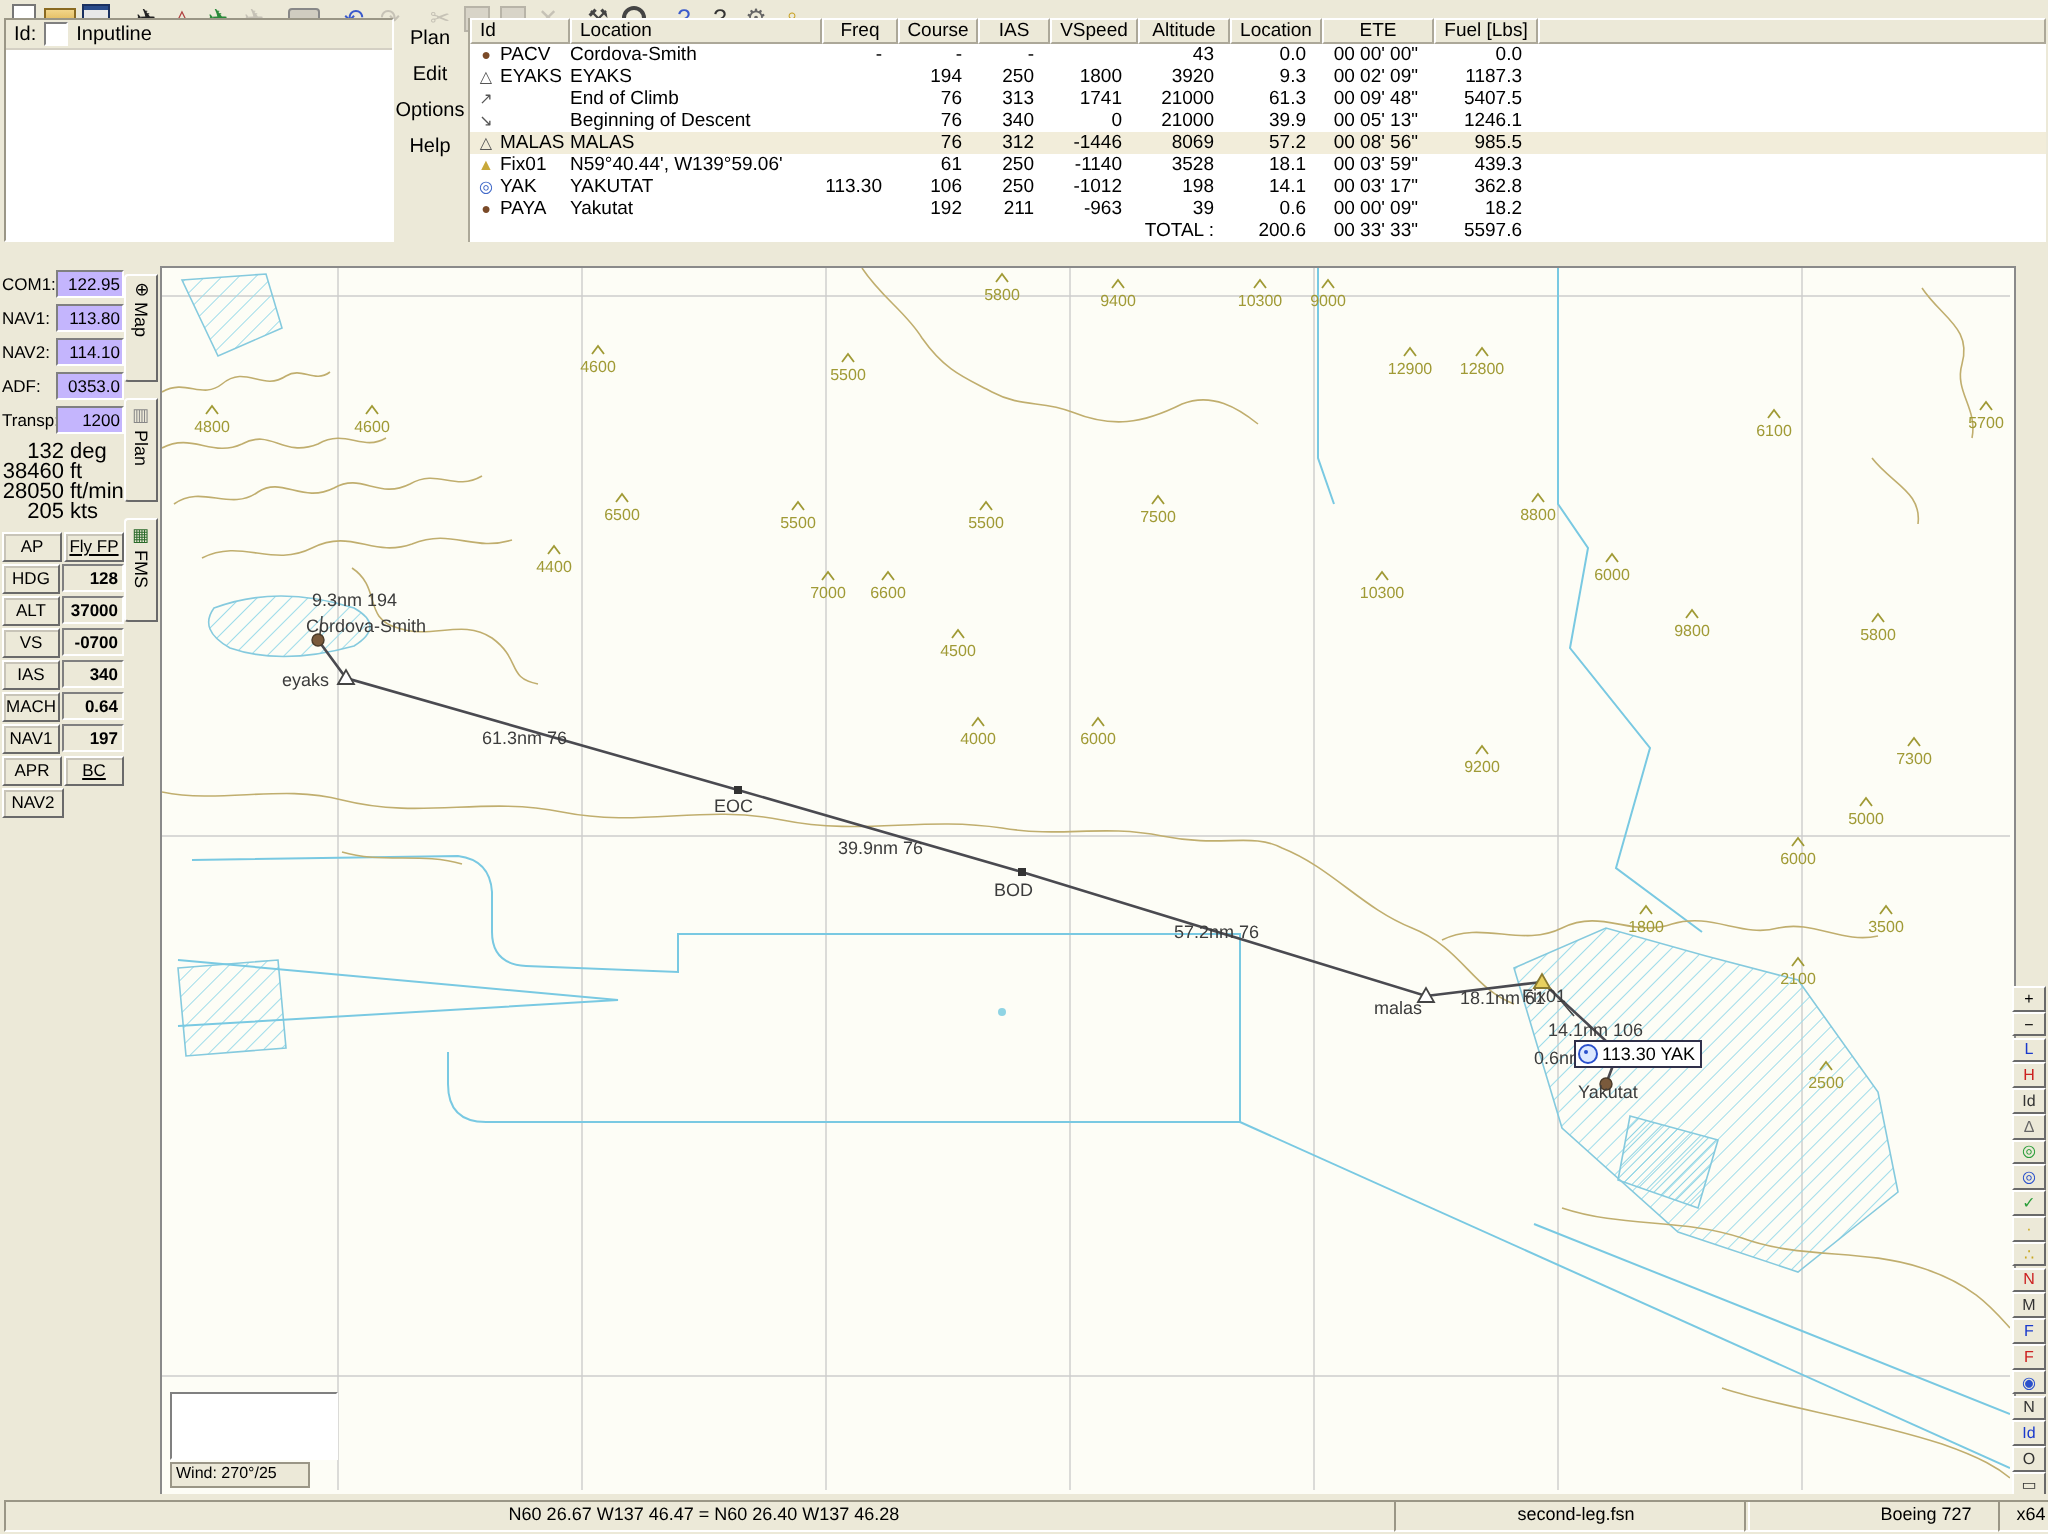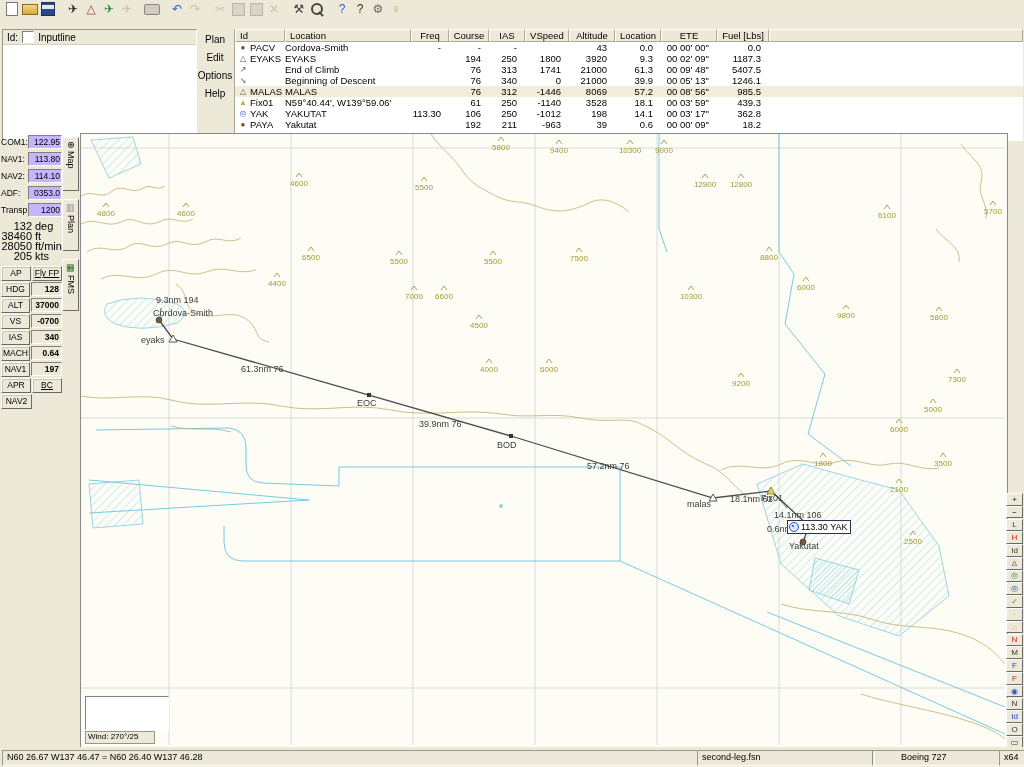--- a/index.html
+++ b/index.html
@@ -13,21 +13,21 @@
   .tb-sep{width:7px;height:16px;}
   .i-new{width:10px;height:12px;background:#fff;border:1px solid #777;}
   .i-open{width:14px;height:9px;background:linear-gradient(#f2d68a,#d8a840);border:1px solid #8a6a20;}
   .i-save{width:12px;height:12px;border:1px solid #1a3060;background:linear-gradient(180deg,#284a8a 18%,#e8e8e8 18%,#e8e8e8 48%,#284a8a 48%);}
   .i-print{width:14px;height:9px;background:#d0ccc0;border:1px solid #888;border-radius:2px;}
   .i-gray{width:11px;height:11px;background:#d8d4c8;border:1px solid #b8b4a8;}
   .i-zoom{width:8px;height:8px;border:2px solid #444;border-radius:50%;position:relative;}
   .i-zoom::after{content:"";position:absolute;width:2px;height:6px;background:#444;left:7px;top:6px;transform:rotate(-45deg);}
 
   
-  .top-row{position:absolute;left:0;top:28px;width:1019px;height:114px;}
+  .top-row{position:absolute;left:0;top:8px;width:1019px;height:114px;}
   .input-panel{position:absolute;left:2px;top:1px;width:193px;height:110px;border:1px solid;border-color:#9a9686 #fff #fff #9a9686;background:#fff;}
   .input-header{height:14px;background:#ece9d8;display:flex;align-items:center;gap:4px;padding-left:4px;border-bottom:1px solid #d4d0c4;}
   .checkbox{width:10px;height:10px;background:#fff;border:1px solid;border-color:#808080 #fff #fff #808080;}
   .menu-col{position:absolute;left:197px;top:6px;width:36px;display:flex;flex-direction:column;gap:7px;align-items:center;}
   .menu-item{cursor:default;}
 
   
   .fp-table{position:absolute;left:234px;top:1px;width:788px;height:112px;background:#fff;border-left:1px solid #aca899;}
   .fp-grid{display:grid;grid-template-columns:50px 126px 38px 40px 36px 44px 46px 46px 56px 52px 1fr;}
   .fp-head{background:#ece9d8;height:13px;}
@@ -79,21 +79,21 @@
      font-size:8px;line-height:10px;padding-left:2px;}
 
   
   .right-strip{position:absolute;left:1006px;top:493px;width:17px;display:flex;flex-direction:column;}
   .rsb{height:10.6px;border:1px solid;border-color:#fff #6a6a6a #6a6a6a #fff;background:#ece9d8;font-size:8px;
      display:flex;align-items:center;justify-content:center;line-height:9px;margin-bottom:0.2px;}
 
   
   .status-bar{position:absolute;left:0;top:747px;width:1024px;height:20px;background:#ece9d8;}
   .seg{position:absolute;top:3px;height:14px;border:1px solid;border-color:#9a9686 #fff #fff #9a9686;
-     font-size:9px;line-height:13px;padding-left:4px;white-space:nowrap;overflow:hidden;}
+     font-size:9px;line-height:13px;padding-left:4px;white-space:nowrap;overflow:hidden;text-align:center;}
 </style>
 </head>
 <body>
 
 <div class="app">
 
   <div class="toolbar" id="toolbar">
       <span class="tbi">
         <span class="shape i-new"></span>
       </span>

